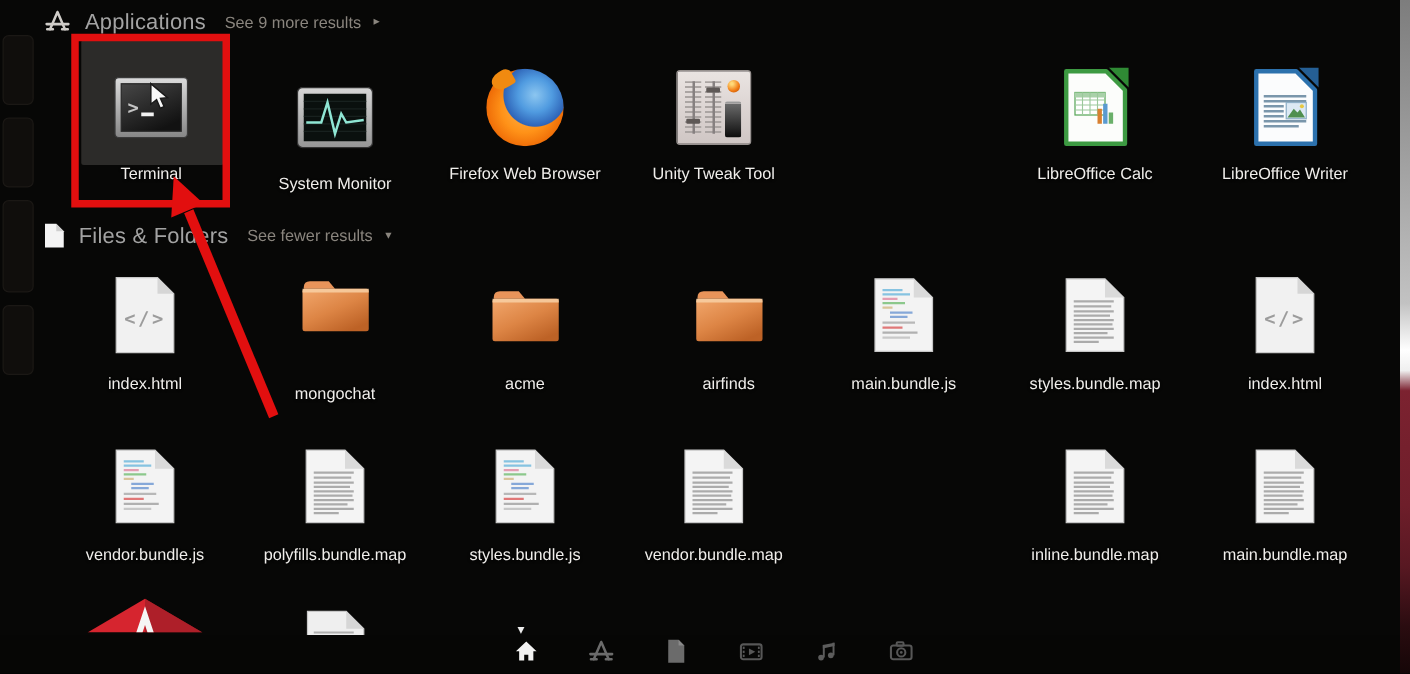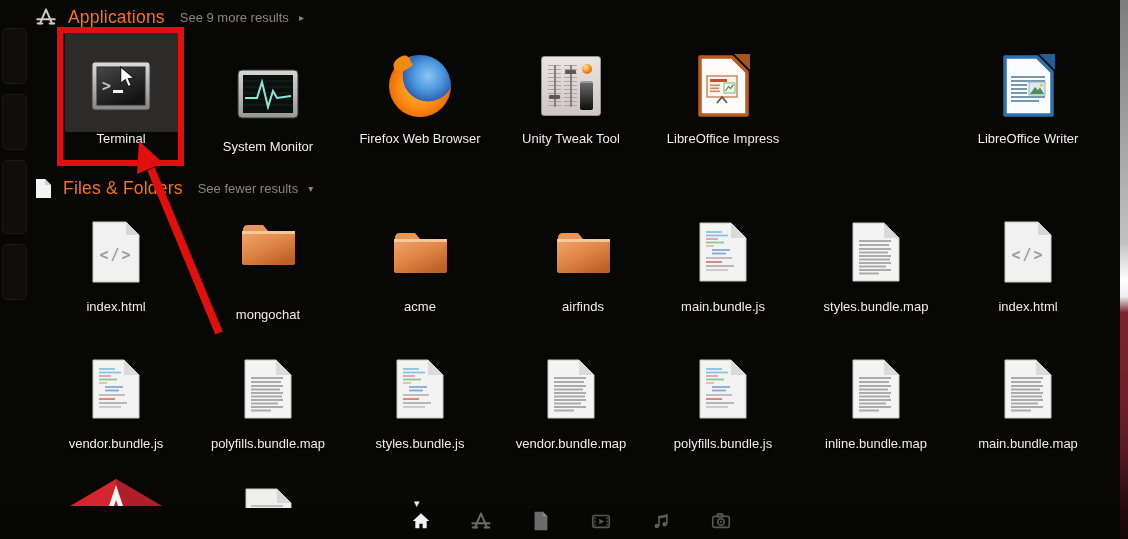--- a/index.html
+++ b/index.html
@@ -8,21 +8,21 @@
   
   .launcher-hint{position:absolute;left:2px;width:23px;border-radius:5px;
     background:#100e0c;border:1px solid #1b1815;}
   
   .edge-strip{position:absolute;right:0;top:0;width:8px;height:539px;
     background:linear-gradient(to bottom,#7d7d7d 0%,#9a9a9a 20%,#c2c2c2 45%,
       #ffffff 52%,#efefef 55%,#7c2230 58%,#6e1e2a 75%,#581822 84%,#2a0c10 93%,#150607 100%);}
   
   .section-head{position:absolute;left:35px;display:flex;align-items:center;height:26px;}
   .section-head .head-icon{display:flex;align-items:center;margin-right:11px;}
-  .section-title{font-size:17.5px;color:#f97316;letter-spacing:.2px;}
+  .section-title{font-size:17.5px;color:#a3a3a3;letter-spacing:.2px;}
   .section-toggle{font-size:13px;color:#8a857e;margin-left:15px;cursor:default;}
   .toggle-arrow{font-size:10px;color:#8a857e;margin-left:10px;}
   
   .tile{position:absolute;width:150px;display:flex;flex-direction:column;align-items:center;}
   .tile.app{top:30px;height:124px;}
   .tile.frow1{top:211px;height:110px;}
   .tile.frow2{top:348px;height:110px;}
   .icon-wrap{height:64px;display:flex;align-items:center;justify-content:center;}
   .tile.app .icon-wrap{margin-top:24px;}
   .tile.frow1 .icon-wrap,.tile.frow2 .icon-wrap{margin-top:9px;}
@@ -155,38 +155,38 @@
         <div class="ticks" style="left:22px;top:8px;height:42px;"></div>
         <div class="rail" style="left:28px;top:8px;height:42px;"></div>
         <div class="knob" style="left:23px;top:13px;"></div>
         <div class="led"></div>
         <div class="dark-slider"></div>
       </div>
     </div>
     <div class="tile-label">Unity Tweak Tool</div>
   </div>
 
-  <div class="tile app" style="left:648px;">
+
+  <div class="tile app" style="left:801px;">
     <div class="icon-wrap">
       <svg width="54" height="64" viewBox="0 0 54 64">
-        <path d="M4 3 H36 L51 18 V61 H4 Z" fill="#fcfbfa" stroke="#b65c1e" stroke-width="3.5" stroke-linejoin="round"></path>
-        <path d="M38 0 L54 0 L54 16 Z" fill="#a8551c"></path>
-        <rect x="11" y="22" width="30" height="21" fill="#fdf5ef" stroke="#c98c60" stroke-width="1.5"></rect>
-        <rect x="14" y="25" width="17" height="3" fill="#c0532a"></rect>
-        <rect x="14" y="30.5" width="10" height="1.6" fill="#cc8a5e"></rect>
-        <rect x="14" y="33.5" width="9" height="1.6" fill="#cc8a5e"></rect>
-        <rect x="14" y="36.5" width="10" height="1.6" fill="#cc8a5e"></rect>
-        <rect x="28" y="29" width="11" height="10" fill="#f2faf2" stroke="#7fb77f"></rect>
-        <path d="M29.5 37 L32.5 32.5 L34.5 34.5 L37.5 30.5" stroke="#4f9f4f" stroke-width="1.3" fill="none"></path>
-        <path d="M21 49 L26 43 L31 49" stroke="#6a5a50" stroke-width="1.8" fill="none"></path>
-      </svg>
-    </div>
-    <div class="tile-label">LibreOffice Impress</div>
-  </div>
-
+        <path d="M4 3 H36 L51 18 V61 H4 Z" fill="#fcfdfb" stroke="#3d9a42" stroke-width="3.5" stroke-linejoin="round"></path>
+        <path d="M38 0 L54 0 L54 16 Z" fill="#2f8a34"></path>
+        <rect x="11" y="20" width="24" height="18" fill="#ffffff" stroke="#5aa85a"></rect>
+        <rect x="11" y="20" width="24" height="4" fill="#a9d1a9"></rect>
+        <g stroke="#9cc89c" stroke-width="0.9">
+            <path d="M17 20 V38 M23 20 V38 M29 20 V38 M11 26 H35 M11 30 H35 M11 34 H35"></path>
+          </g>
+        <rect x="29" y="33" width="3.5" height="12" fill="#d88030"></rect>
+        <rect x="33.5" y="29" width="3.5" height="16" fill="#5a9ad0"></rect>
+        <rect x="38" y="36" width="3.5" height="9" fill="#6ab06a"></rect>
+      </svg>
+    </div>
+    <div class="tile-label">LibreOffice Calc</div>
+  </div>
 
   <div class="tile app" style="left:953px;">
     <div class="icon-wrap">
       <svg width="54" height="64" viewBox="0 0 54 64">
         <path d="M4 3 H36 L51 18 V61 H4 Z" fill="#fbfcfd" stroke="#2c71ad" stroke-width="3.5" stroke-linejoin="round"></path>
         <path d="M38 0 L54 0 L54 16 Z" fill="#255f95"></path>
         <g stroke="#7a96ab" stroke-width="2">
           <path d="M10 23 H44 M10 27 H44 M10 31 H26 M10 35 H26 M10 39 H26 M10 43 H44 M10 47 H38"></path>
         </g>
         <rect x="28" y="28" width="16" height="13" fill="#dce9f4" stroke="#8fb0c8"></rect>
@@ -365,42 +365,20 @@
         <path d="M2 2 H33 L48 17 V60 H2 Z" fill="#f4f4f4" stroke="#c6c6c6"></path>
         <path d="M33 2 V17 H48 Z" fill="#dadada"></path>
         <g stroke="#ababab" stroke-width="1.8">
           <path d="M8 20 H40 M8 24 H38 M8 28 H40 M8 31.5 H37 M8 35 H40 M8 38.5 H39 M8 42 H40 M8 45.5 H35 M8 49 H40 M8 52.5 H28"></path>
         </g>
       </svg>
     </div>
     <div class="tile-label">vendor.bundle.map</div>
   </div>
 
-  <div class="tile frow2" style="left:648px;">
-    <div class="icon-wrap">
-      <svg width="50" height="62" viewBox="0 0 50 62">
-        <path d="M2 2 H33 L48 17 V60 H2 Z" fill="#f3f3f3" stroke="#c6c6c6"></path>
-        <path d="M33 2 V17 H48 Z" fill="#dadada"></path>
-        <g stroke-width="1.8">
-          <path d="M8 11 H24" stroke="#86c3e1"></path>
-            <path d="M8 14.5 H30" stroke="#86c3e1"></path>
-          <path d="M8 18 H20" stroke="#e49db2"></path>
-            <path d="M8 21.5 H26" stroke="#8cc88c"></path>
-          <path d="M8 25 H16" stroke="#d9c49a"></path>
-            <path d="M14 29 H32" stroke="#86a8d8"></path>
-          <path d="M14 32.5 H28" stroke="#86a8d8"></path>
-            <path d="M8 37 H34" stroke="#b8b8b8"></path>
-          <path d="M8 41 H24" stroke="#e07878"></path>
-            <path d="M8 45 H36" stroke="#b0b0b0"></path>
-          <path d="M8 49 H30" stroke="#c8c8c8"></path>
-        </g>
-      </svg>
-    </div>
-    <div class="tile-label">polyfills.bundle.js</div>
-  </div>
 
   <div class="tile frow2" style="left:801px;">
     <div class="icon-wrap">
       <svg width="50" height="62" viewBox="0 0 50 62">
         <path d="M2 2 H33 L48 17 V60 H2 Z" fill="#f4f4f4" stroke="#c6c6c6"></path>
         <path d="M33 2 V17 H48 Z" fill="#dadada"></path>
         <g stroke="#ababab" stroke-width="1.8">
           <path d="M8 20 H40 M8 24 H38 M8 28 H40 M8 31.5 H37 M8 35 H40 M8 38.5 H39 M8 42 H40 M8 45.5 H35 M8 49 H40 M8 52.5 H28"></path>
         </g>
       </svg>

